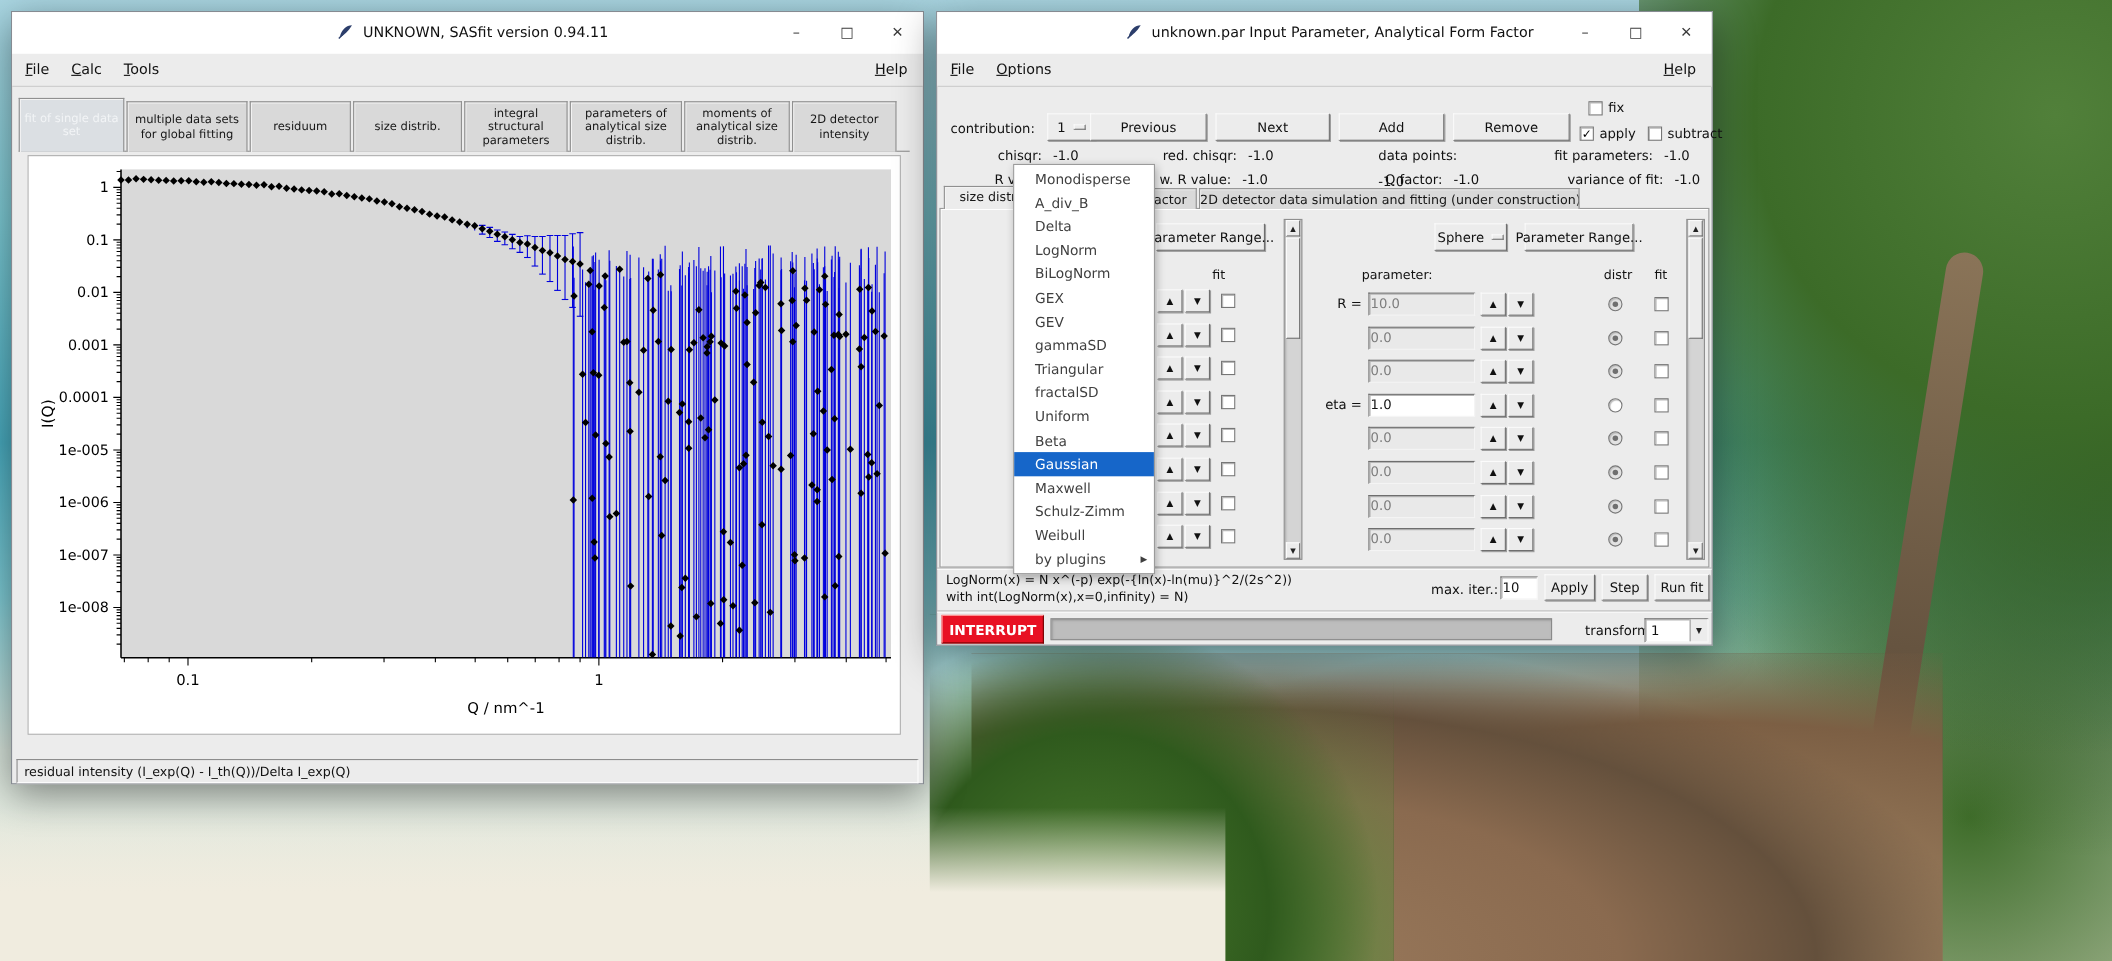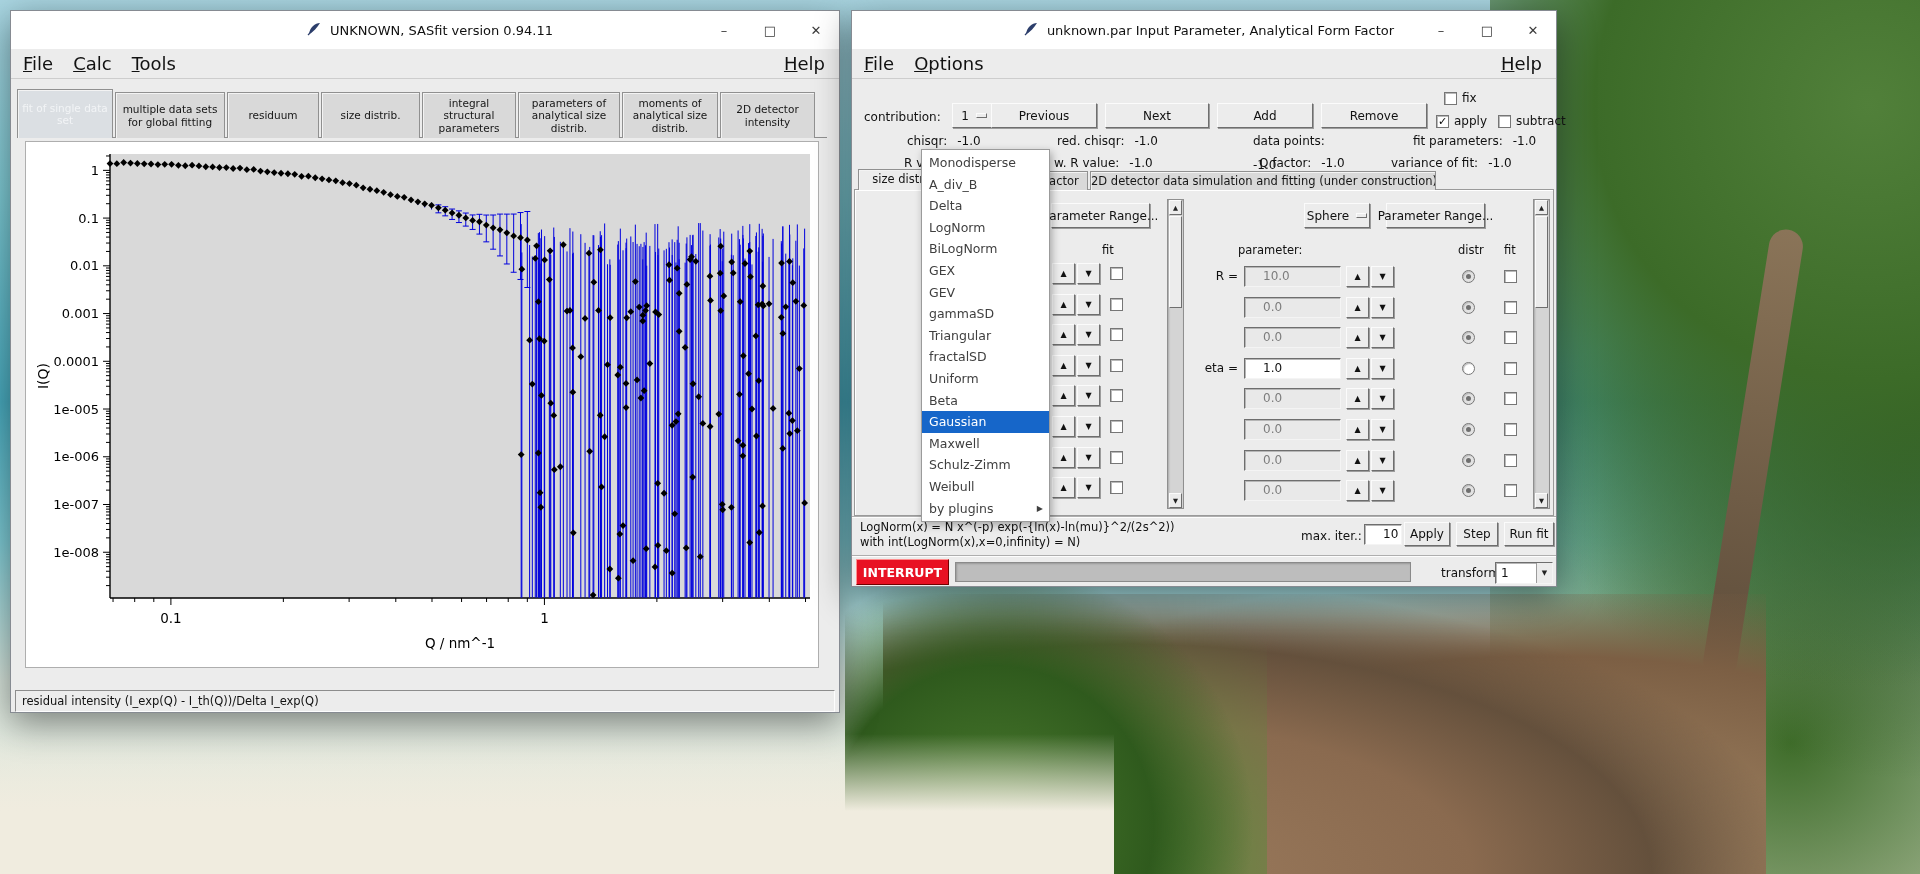--- a/index.html
+++ b/index.html
@@ -32,32 +32,32 @@
   
   .window { position:absolute; background:#ececec; border:1px solid #868b92;
     box-shadow:0 10px 34px rgba(0,0,0,.45); }
   .titlebar { height:38px; background:#fff; display:flex; align-items:center;
     padding-left:9px; gap:8px; position:relative;justify-content:center; }
   .win-title { font-size:13px; color:#101010; white-space:nowrap; }
   .win-controls { position:absolute; right:0; top:0; display:flex; height:38px; }
   .win-btn { width:46px; height:38px; display:flex; align-items:center; justify-content:center;
     font-size:13px; color:#3a3a3a; }
   .menubar { height:30px; background:#ececec; border-bottom:1px solid #cdcdcd;
-    display:flex; align-items:center; padding:0 12px; font-size:18px; position:relative; }
+    display:flex; align-items:center; padding:0 12px; font-size:13px; position:relative; }
   .menu-items { display:flex; gap:20px; }
   .menu-item { display:block; white-space:nowrap; }
   .menu-item::first-letter { text-decoration:underline; }
   .menu-help { position:absolute; right:14px; }
 
   .btn { position:absolute; background:#ececec; border:1px solid;
     border-color:#fbfbfb #6e6e6e #6e6e6e #fbfbfb; box-shadow:1px 1px 0 #9c9c9c;
     display:flex; align-items:center; justify-content:center; font-size:12px; white-space:nowrap; }
   .entry { position:absolute; background:#fff; border:1px solid;
     border-color:#6e6e6e #f4f4f4 #f4f4f4 #6e6e6e; box-shadow:inset 1px 1px 0 #b6b6b6;
-    font-size:12px; padding:1px 18px; line-height:17px; overflow:hidden; white-space:nowrap; }
+    font-size:12px; padding:1px 1px; line-height:17px; overflow:hidden; white-space:nowrap; }
   .entry.disabled { background:#e9e9e9; color:#7d7d7d; }
   .lbl { position:absolute; font-size:12px; white-space:nowrap; }
   .small { font-size:11.5px; }
   .cb { width:13px; height:13px; background:#fff; border:1px solid #767676;
     box-shadow:inset 1px 1px 0 #b9b9b9; display:inline-flex; align-items:center;
     justify-content:center; font-size:11px; font-weight:bold; line-height:11px; color:#000; }
   .check-group { position:absolute; display:flex; align-items:center; gap:5px; font-size:12px;justify-content:flex-end; }
   .radio { width:13px; height:13px; border-radius:50%; background:#fff; border:1px solid #767676;
     box-shadow:inset 1px 1px 1px #bbb; display:inline-block; position:relative; }
   .radio.disabled { background:#e2e2e2; }
@@ -121,21 +121,21 @@
   .progress { position:absolute; left:103px; top:483px; width:456px; height:20px;
     background:#bdbdbd; border:1px solid #8a8a8a; box-shadow:inset 1px 1px 2px #989898; }
   .combo { position:absolute; background:#fff; border:1px solid;
     border-color:#6e6e6e #f4f4f4 #f4f4f4 #6e6e6e; box-shadow:inset 1px 1px 0 #b6b6b6;
     display:flex; align-items:center; font-size:12px; }
   .combo-val { flex:1; padding-left:5px; }
   .combo-arrow { width:16px; height:100%; background:#ececec; border-left:1px solid #9c9c9c;
     display:flex; align-items:center; justify-content:center; font-size:7px; color:#222; }
   #popup { position:absolute; left:69px; top:70px; width:129px; background:#fff;
     border:1px solid #9b9b9b; box-shadow:2px 3px 8px rgba(0,0,0,.3); z-index:50; padding:2px 0; }
-  .popup-item { height:21.6px; line-height:21.6px; padding-left:7px; font-size:12.5px;
+  .popup-item { height:21.6px; line-height:21.6px; padding-left:19px; font-size:12.5px;
     color:#3f3f3f; position:relative; white-space:nowrap; }
   .popup-item.selected { background:var(--accent,#1666c9); color:#fff; }
   .submenu-arrow { position:absolute; right:6px; top:0; height:21.6px; display:flex;
     align-items:center; font-size:8px; color:#3f3f3f; }
 </style>
 </head>
 <body>
 
 <div id="desktop">
   <div class="bg-base"></div>
@@ -860,21 +860,21 @@
         <span>-1.0</span>
       </div>
       <div class="stat" style="left: 202px; top: 77px;">
         <span>w. R value:</span>
         <span>-1.0</span>
       </div>
       <div class="stat" style="left: 407px; top: 77px;">
         <span>Q factor:</span>
         <span>-1.0</span>
       </div>
-      <div class="stat" style="left: 539px; top: 77px;">
+      <div class="stat" style="left: 573px; top: 77px;">
         <span>variance of fit:</span>
         <span>-1.0</span>
       </div>
       <div class="entry disabled" style="left: 74px; top: 184px; width: 122px; height: 21px;"></div>
       <div class="spin" style="left: 200px; top: 184px;">▲</div>
       <div class="spin" style="left: 225px; top: 184px;">▼</div>
       <span class="cb" style="position: absolute; left: 258px; top: 188px;"></span>
       <div class="entry disabled" style="left: 74px; top: 215px; width: 122px; height: 21px;"></div>
       <div class="spin" style="left: 200px; top: 215px;">▲</div>
       <div class="spin" style="left: 225px; top: 215px;">▼</div>

